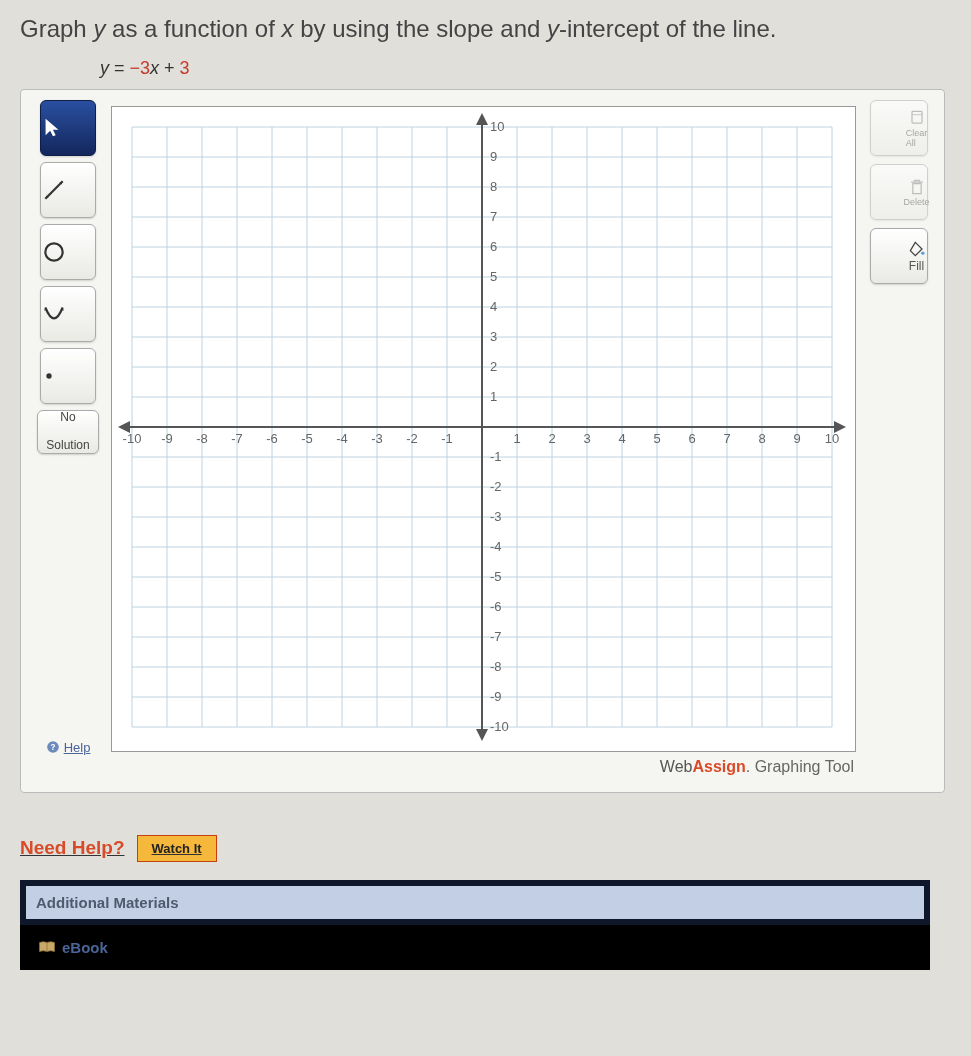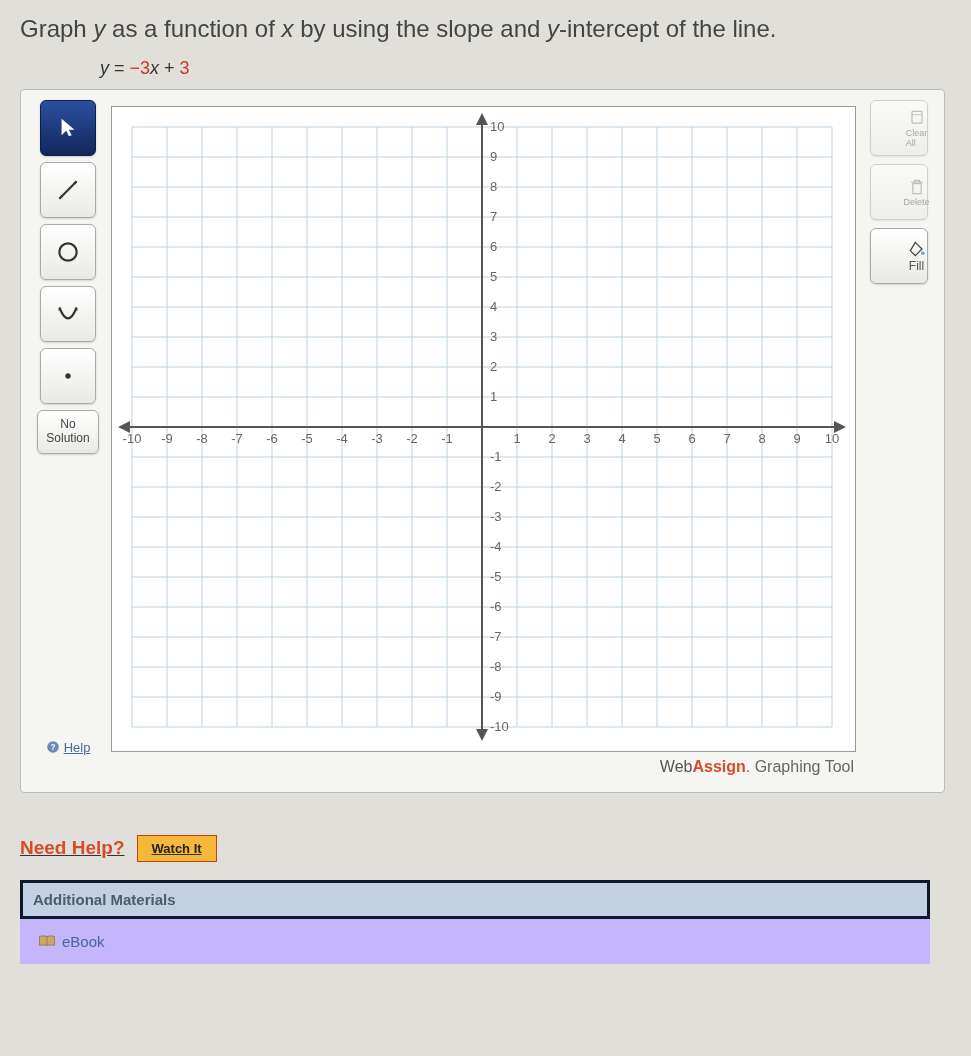--- a/index.html
+++ b/index.html
@@ -42,21 +42,21 @@
   align-items: center;
 }
 .tool-btn {
   width: 56px;
   height: 56px;
   border: 1px solid #aaa;
   border-radius: 6px;
   background: linear-gradient(#ffffff, #e9e9e4);
   display: flex;
   align-items: center;
-  justify-content: center;
+  justify-content: space-between;
   cursor: pointer;
   box-shadow: 0 1px 2px rgba(0,0,0,0.15);
   font-size: 12px;
   color: #444;
 }
 .tool-btn.active {
   background: linear-gradient(#2a4fa0, #13275c);
   border-color: #0d1f4a;
 }
 .tool-btn.text-tool {
@@ -137,37 +137,38 @@
   border: 1px solid #c2410c;
   padding: 5px 14px;
   font-size: 13px;
   font-weight: bold;
   color: #222;
   cursor: pointer;
 }
 .add-mat-bar {
   margin-top: 18px;
   background: #c2cfe4;
-  border: 3px solid #0f172a;
+  border: 6px solid #0f172a;
   padding: 8px 10px;
   font-weight: bold;
   font-size: 15px;
   color: #4e5a6e;
   width: 910px;
 }
 .ebook-row {
   padding: 14px 18px;
   font-size: 15px;
   color: #4a6598;
   cursor: pointer;
   display: flex;
   align-items: center;
   gap: 6px;
   width: 910px;
-  background: #c4b5fd;
+  background: #000000;
+  font-weight: bold;
 }
 .ebook-row svg { width: 18px; height: 14px; }
 text.tick { font-size: 13px; fill: #666; }
 </style>
 </head>
 <body>
 
 <p class="question">
   <span>Graph </span><span class="var">y</span><span> as a function of </span><span class="var">x</span><span> by using the slope and </span><span class="var">y</span><span>-intercept of the line.</span>
 </p>

